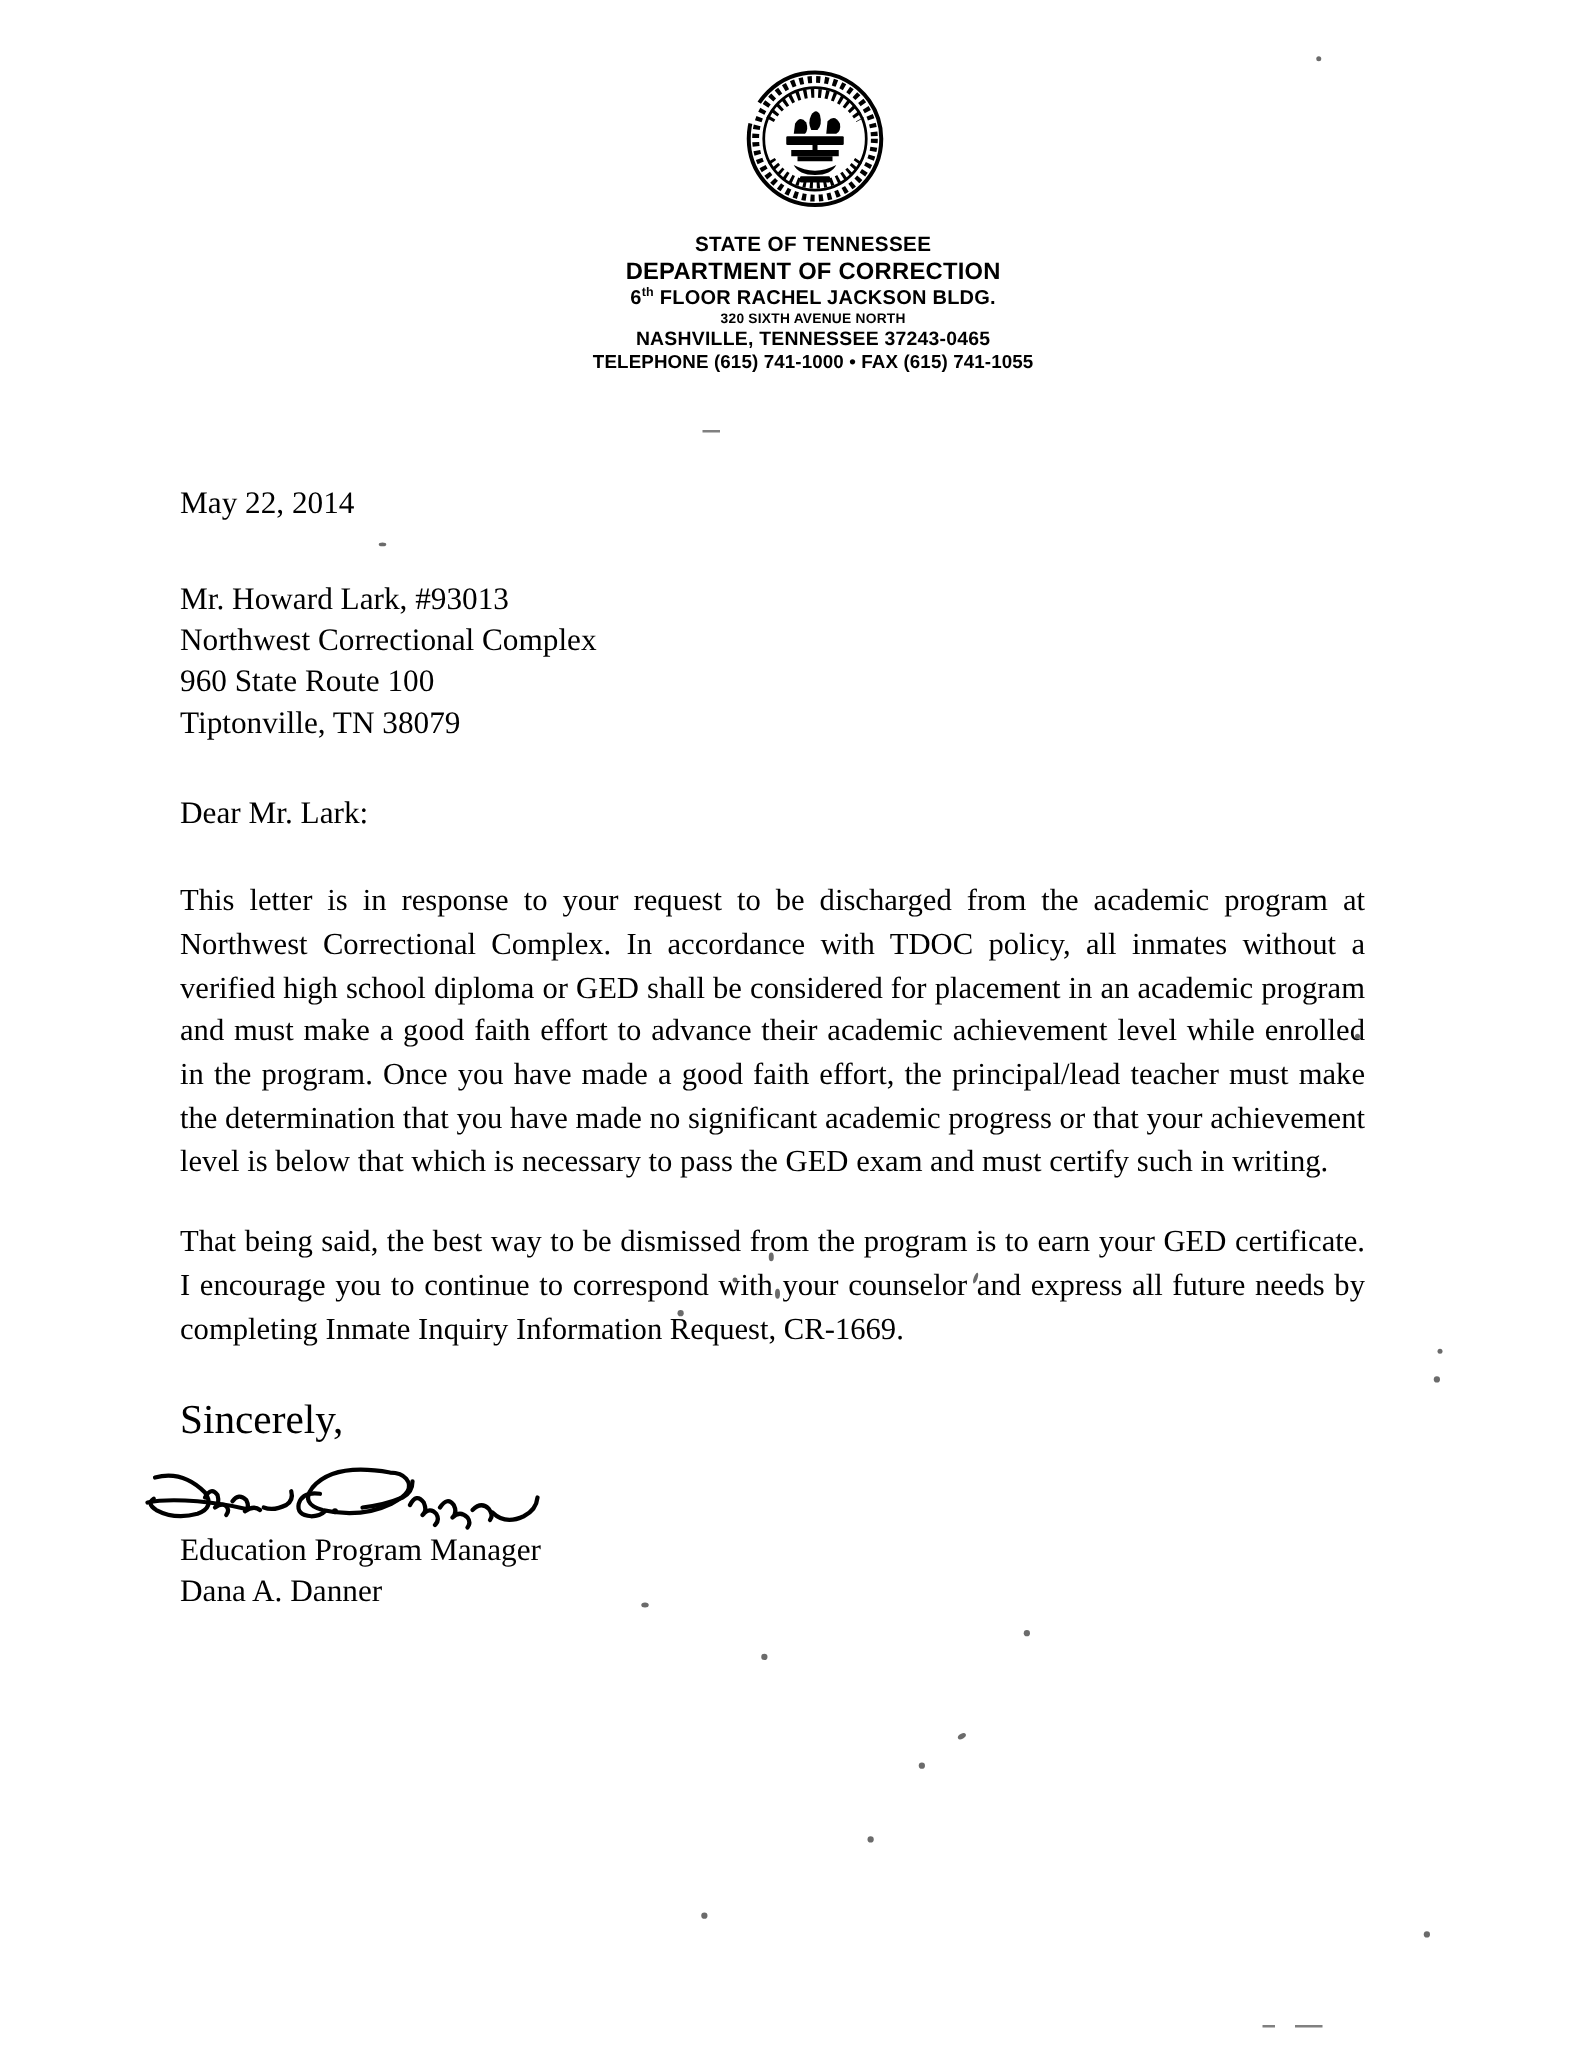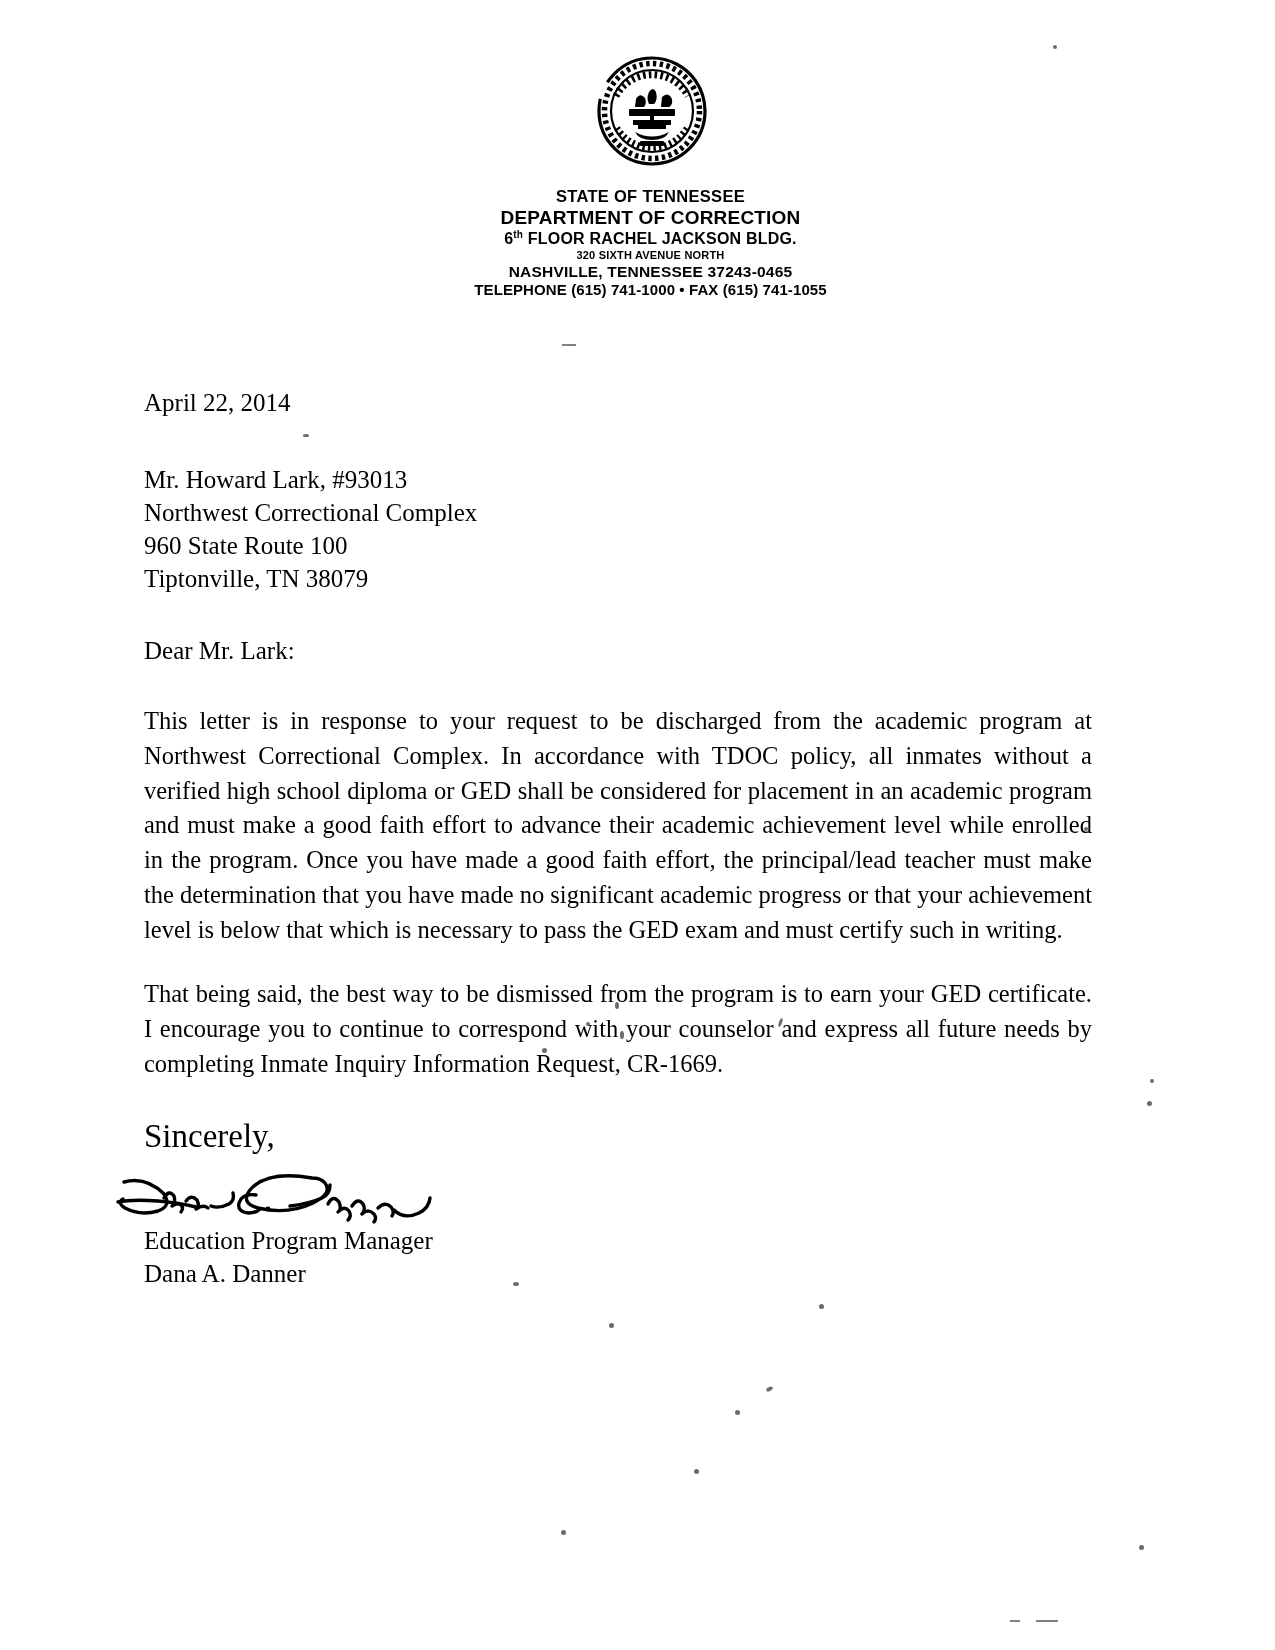--- a/index.html
+++ b/index.html
@@ -161,21 +161,21 @@
       <div class="agency-line-2">DEPARTMENT OF CORRECTION</div>
       <div class="agency-line-3"><span>6</span><span class="sup">th</span><span> FLOOR RACHEL JACKSON BLDG.</span></div>
       <div class="agency-line-4">320 SIXTH AVENUE NORTH</div>
       <div class="agency-line-5">NASHVILLE, TENNESSEE 37243-0465</div>
       <div class="agency-line-6">TELEPHONE (615) 741-1000 •   FAX (615) 741-1055</div>
     </div>
   </div>
 
   <div class="letter">
 
-    <div class="date-line">April 22, 2014</div>
+    <div class="date-line">May 22, 2014</div>
 
     <div class="addr-block">
       <div>Mr. Howard Lark, #93013</div>
       <div>Northwest Correctional Complex</div>
       <div>960 State Route 100</div>
       <div>Tiptonville, TN 38079</div>
     </div>
 
     <div class="salutation">Dear Mr. Lark:</div>
 

